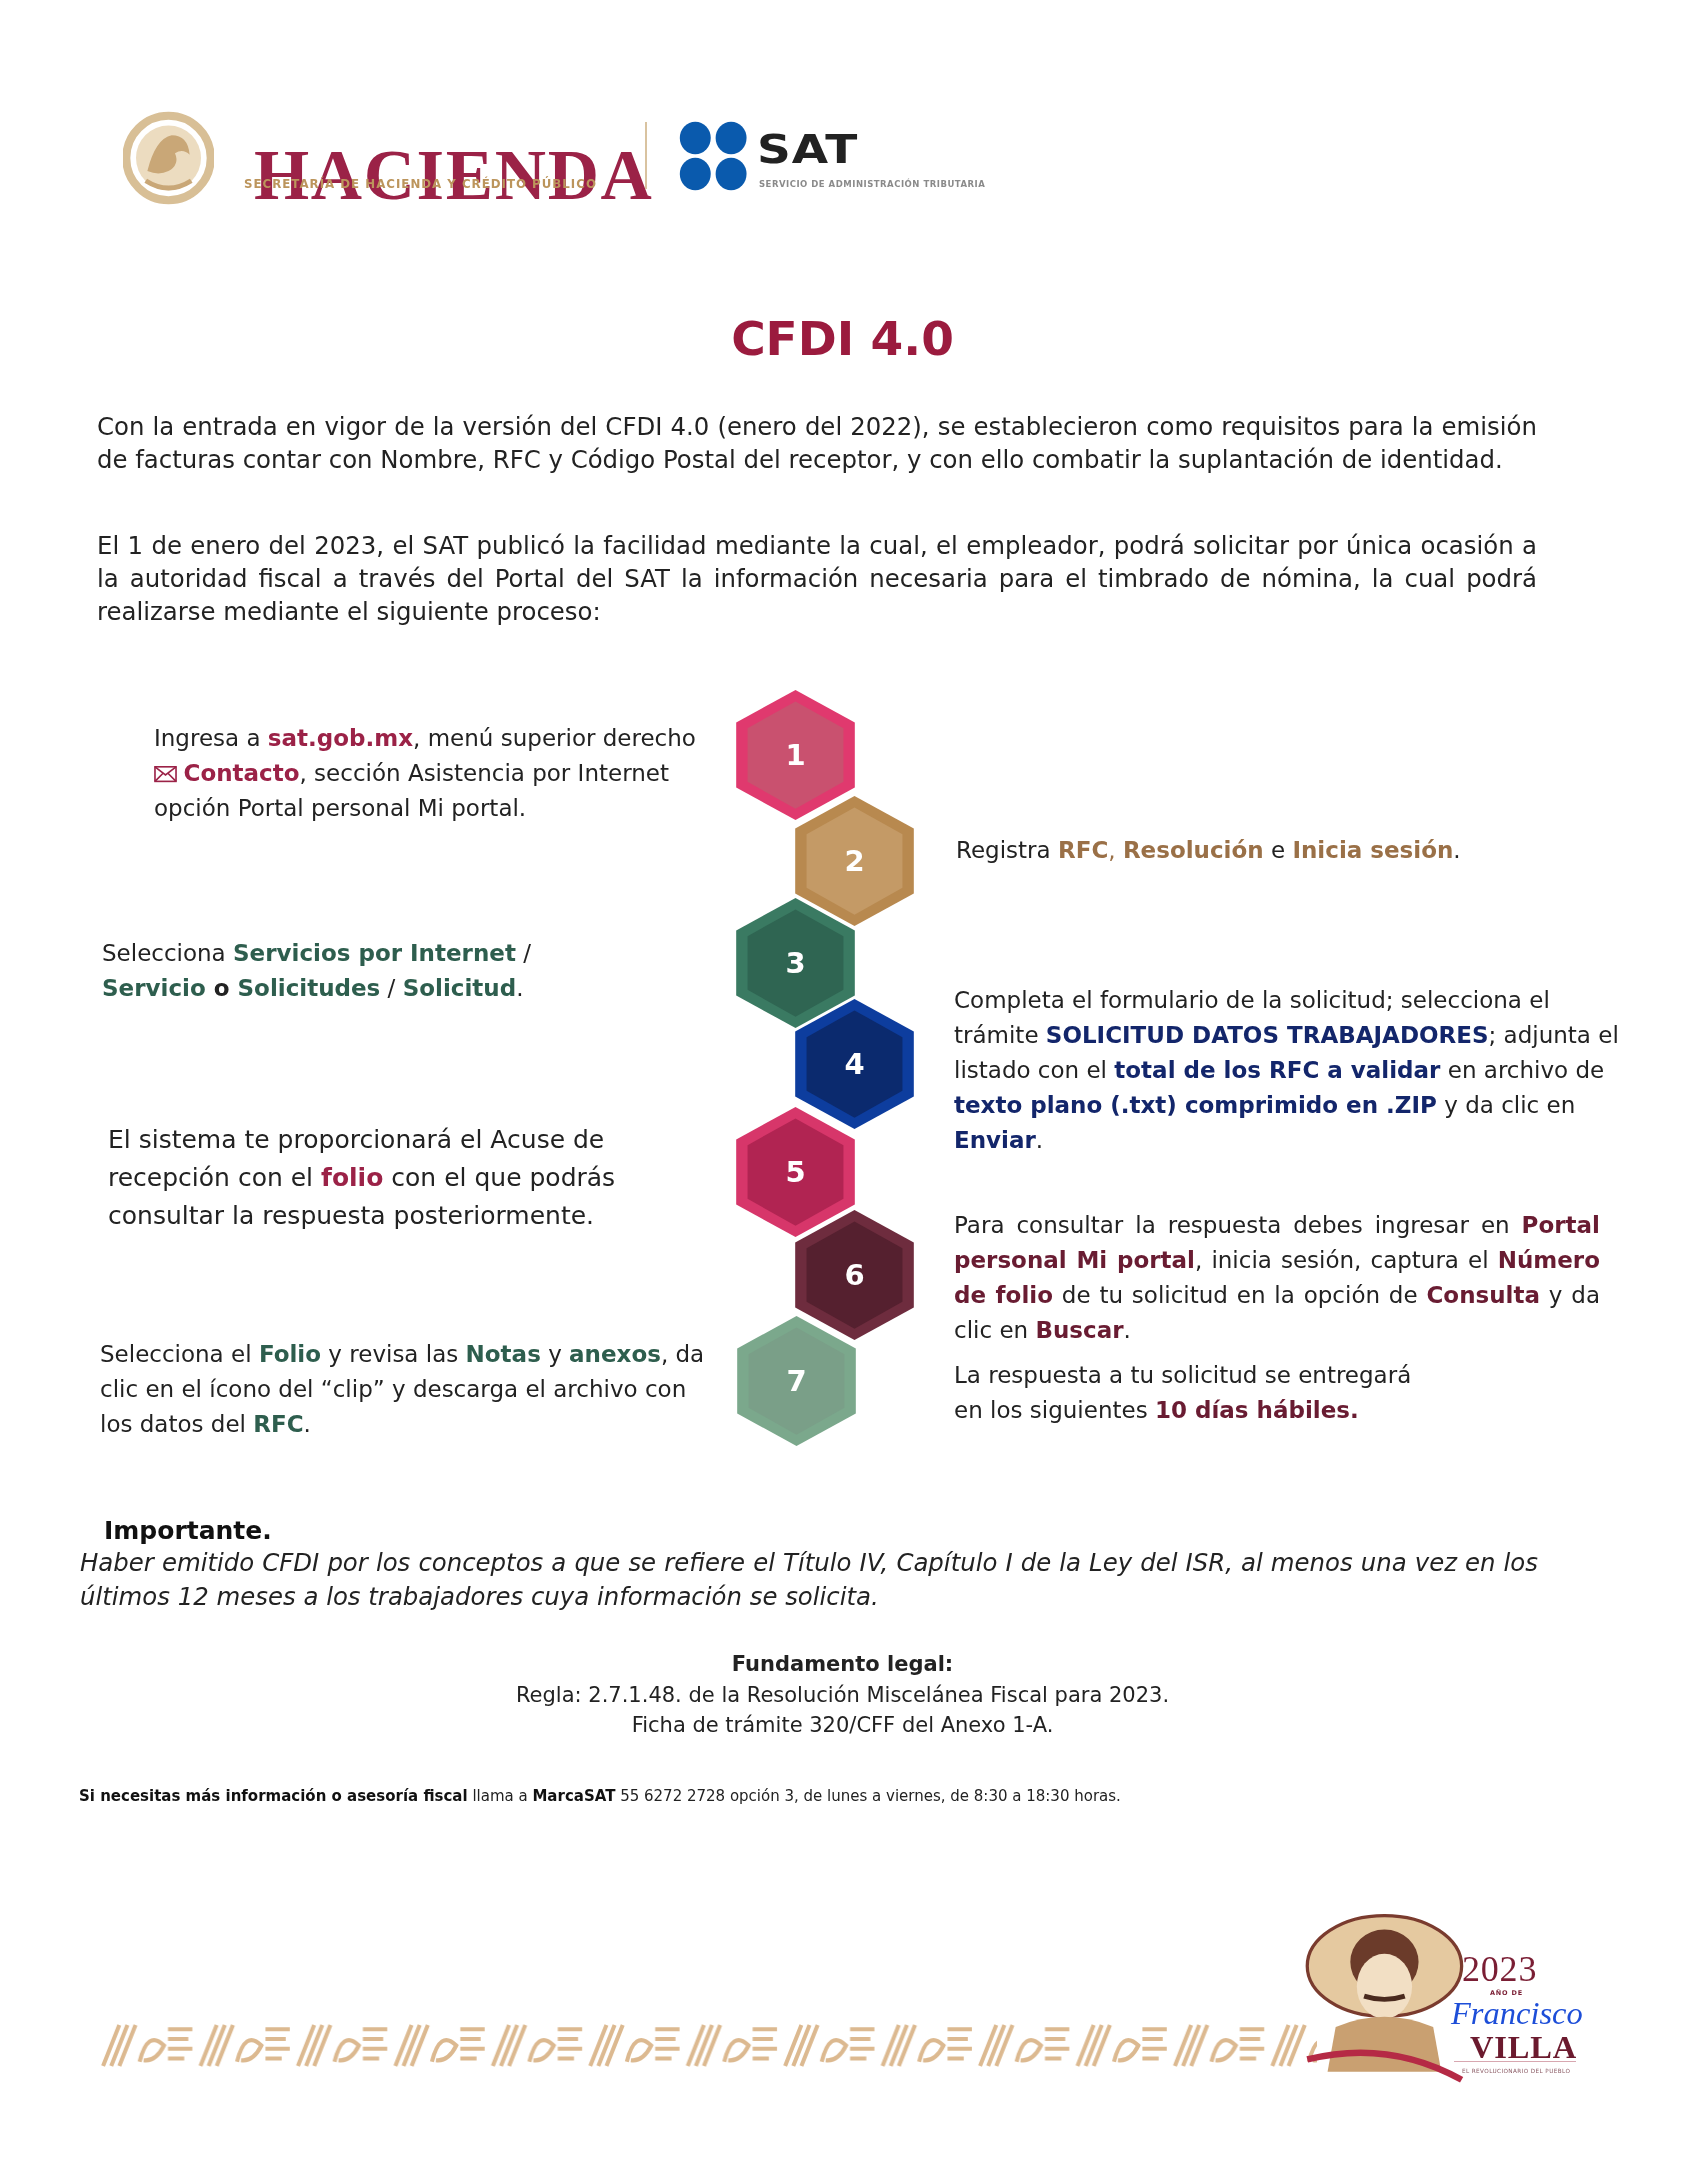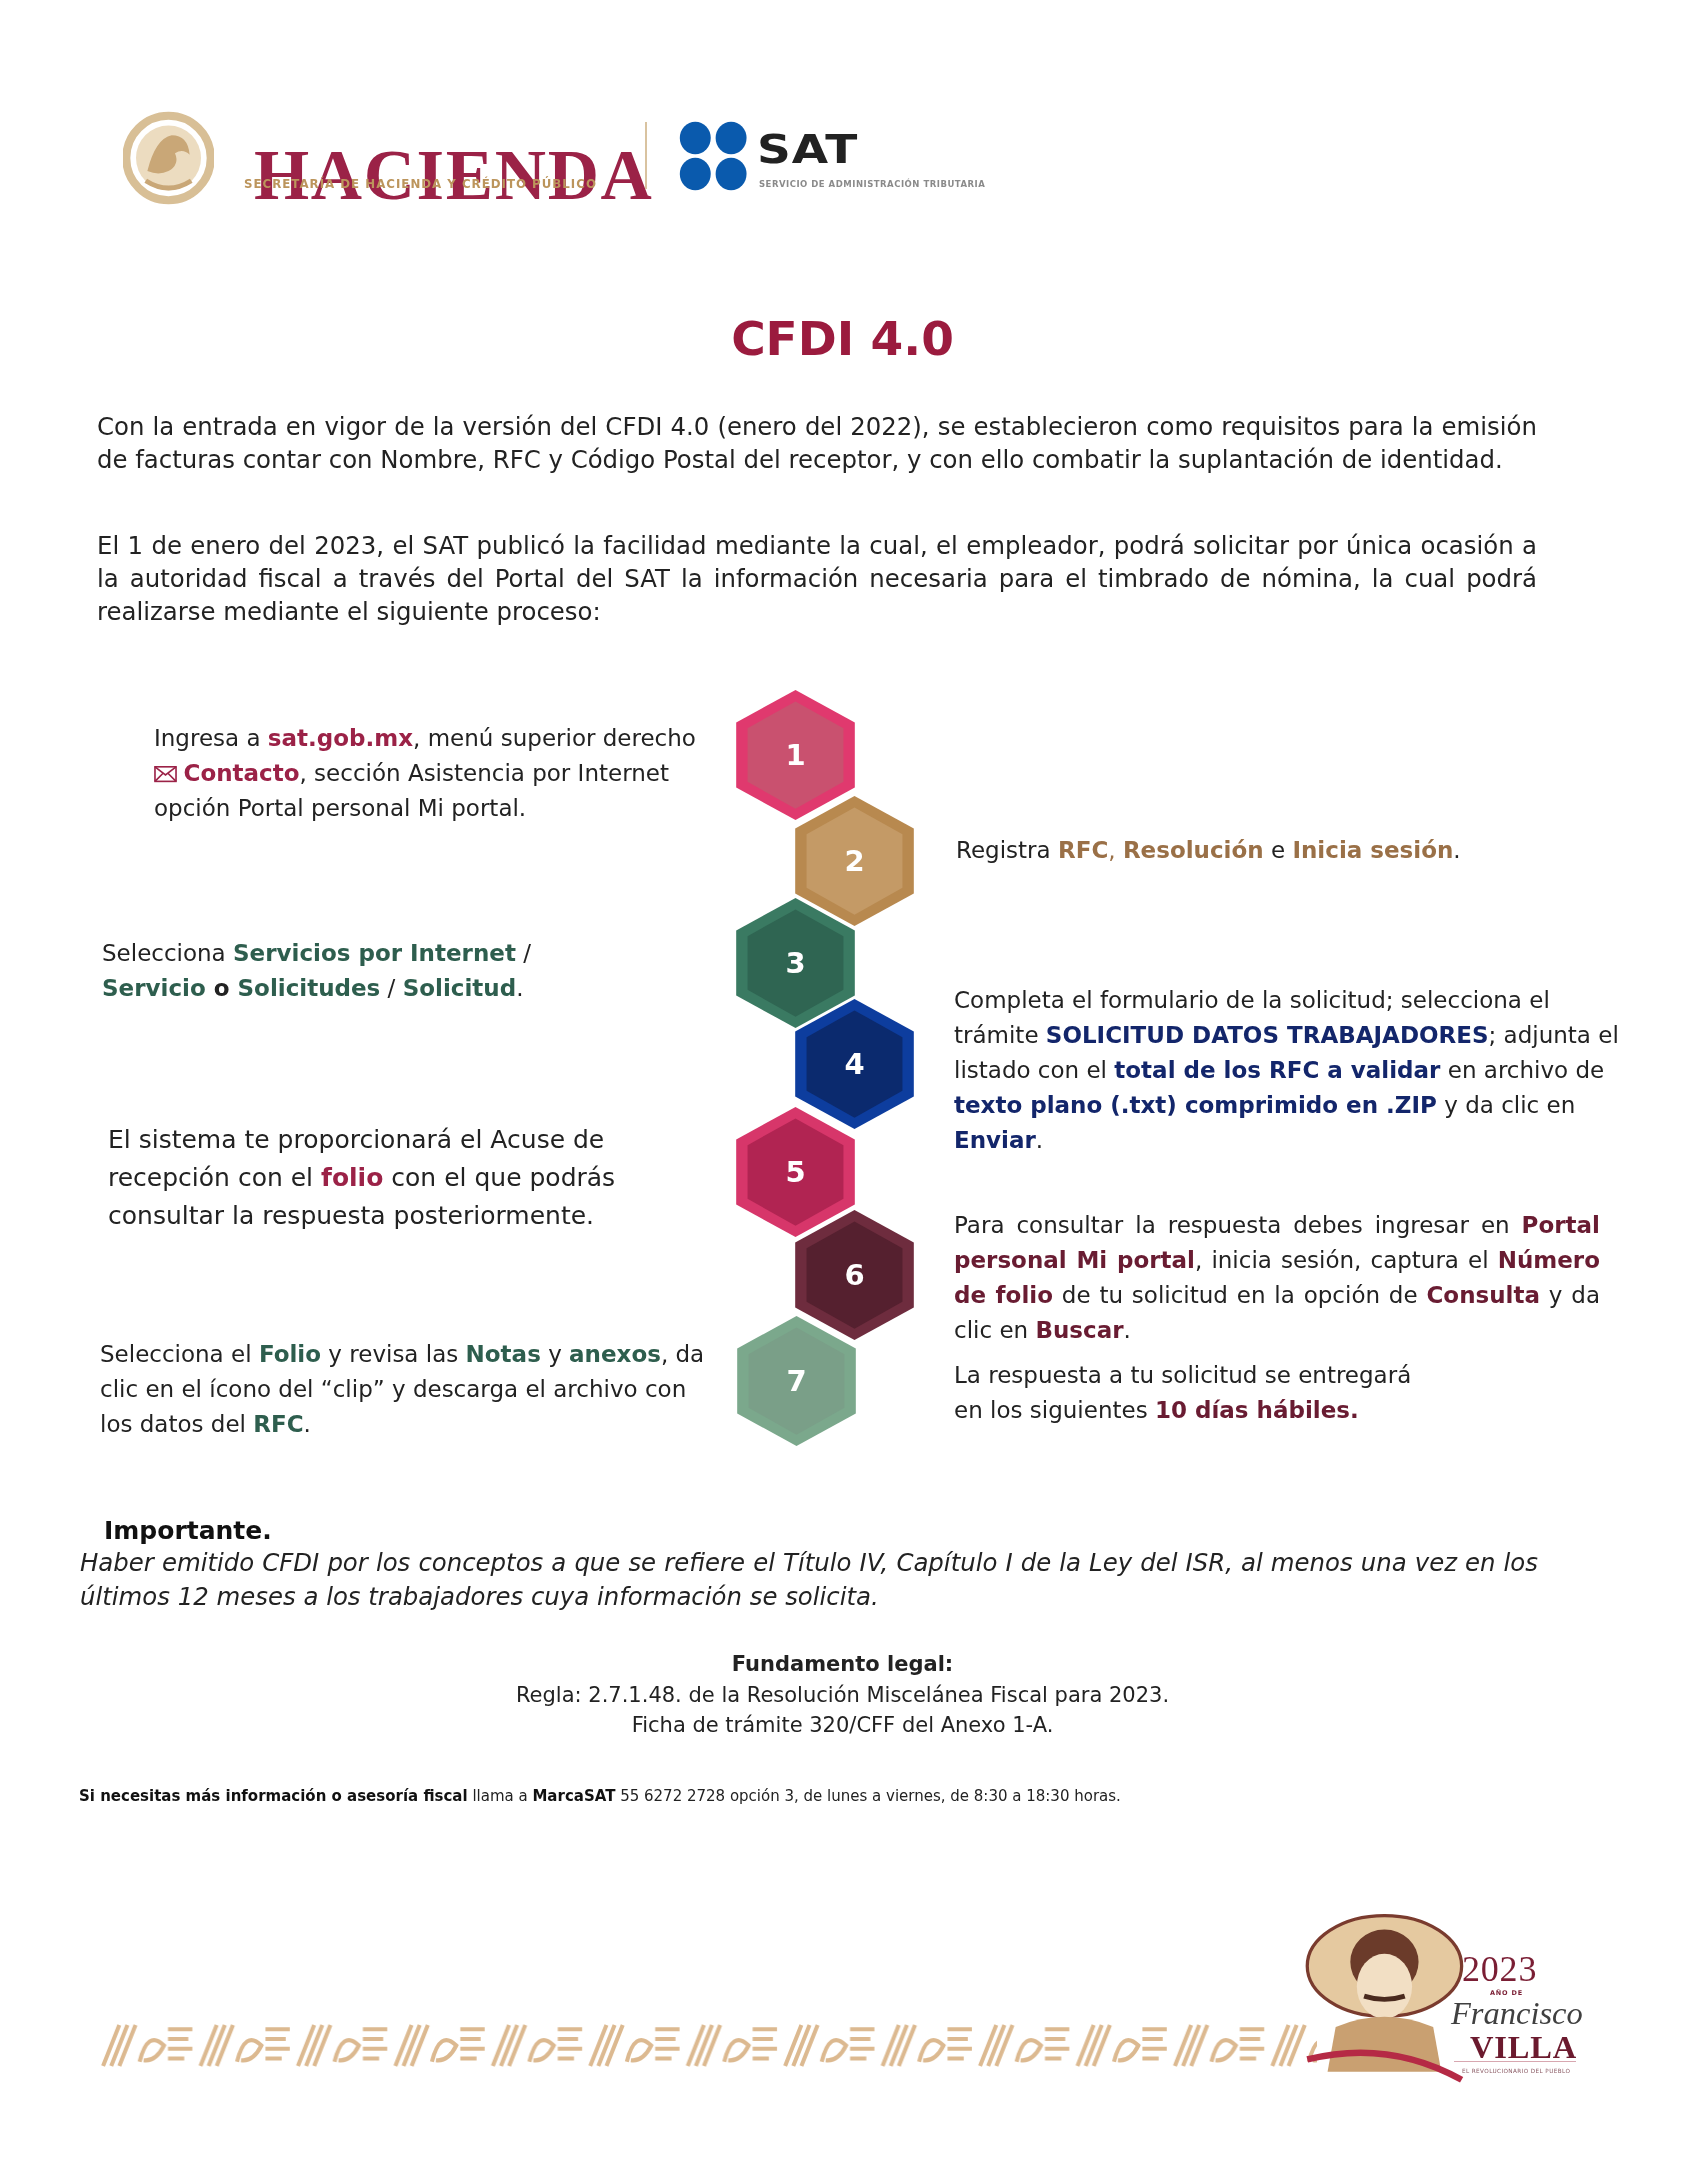--- a/index.html
+++ b/index.html
@@ -52,21 +52,21 @@
   .legal-l2 { top:1710px; }
 
   .contact { left:79px; top:1787px; font-size:15px; color:#222; white-space:nowrap; }
   .contact b { font-weight:bold; color:#111; }
 
   .band { left:99px; top:2021px; width:1218px; height:49px; }
 
   .villa { left:1291px; top:1905px; width:325px; height:183px; }
   .villa-year { left:1462px; top:1948px; font-family:"Liberation Serif", serif; font-size:36px; color:#7a1e34; letter-spacing:0.8px; }
   .villa-ano { left:1490px; top:1989px; font-size:6.5px; font-weight:bold; color:#7a1e34; letter-spacing:0.8px; }
-  .villa-fr { left:1451px; top:1995px; font-family:"Liberation Serif", serif; font-style:italic; font-size:32.5px; color:#404040; }
+  .villa-fr { left:1451px; top:1995px; font-family:"Liberation Serif", serif; font-style:italic; font-size:32.5px; color:#1d4ed8; }
   .villa-vi { left:1470px; top:2029px; font-family:"Liberation Serif", serif; font-weight:bold; font-size:32.5px; color:#6b1a2e; letter-spacing:0.8px; }
   .villa-line { left:1454px; top:2061px; width:122px; height:0.8px; background:#d8a7b0; }
   .villa-tag { left:1462px; top:2068px; font-size:5.7px; color:#8a5a64; letter-spacing:0.4px; white-space:nowrap; }
 </style>
 </head>
 <body>
 
 <div class="abs seal">
   <svg viewBox="0 0 112 128" width="91" height="104">
     <circle cx="56" cy="64" r="52" fill="none" stroke="#d8bf96" stroke-width="10"></circle>

